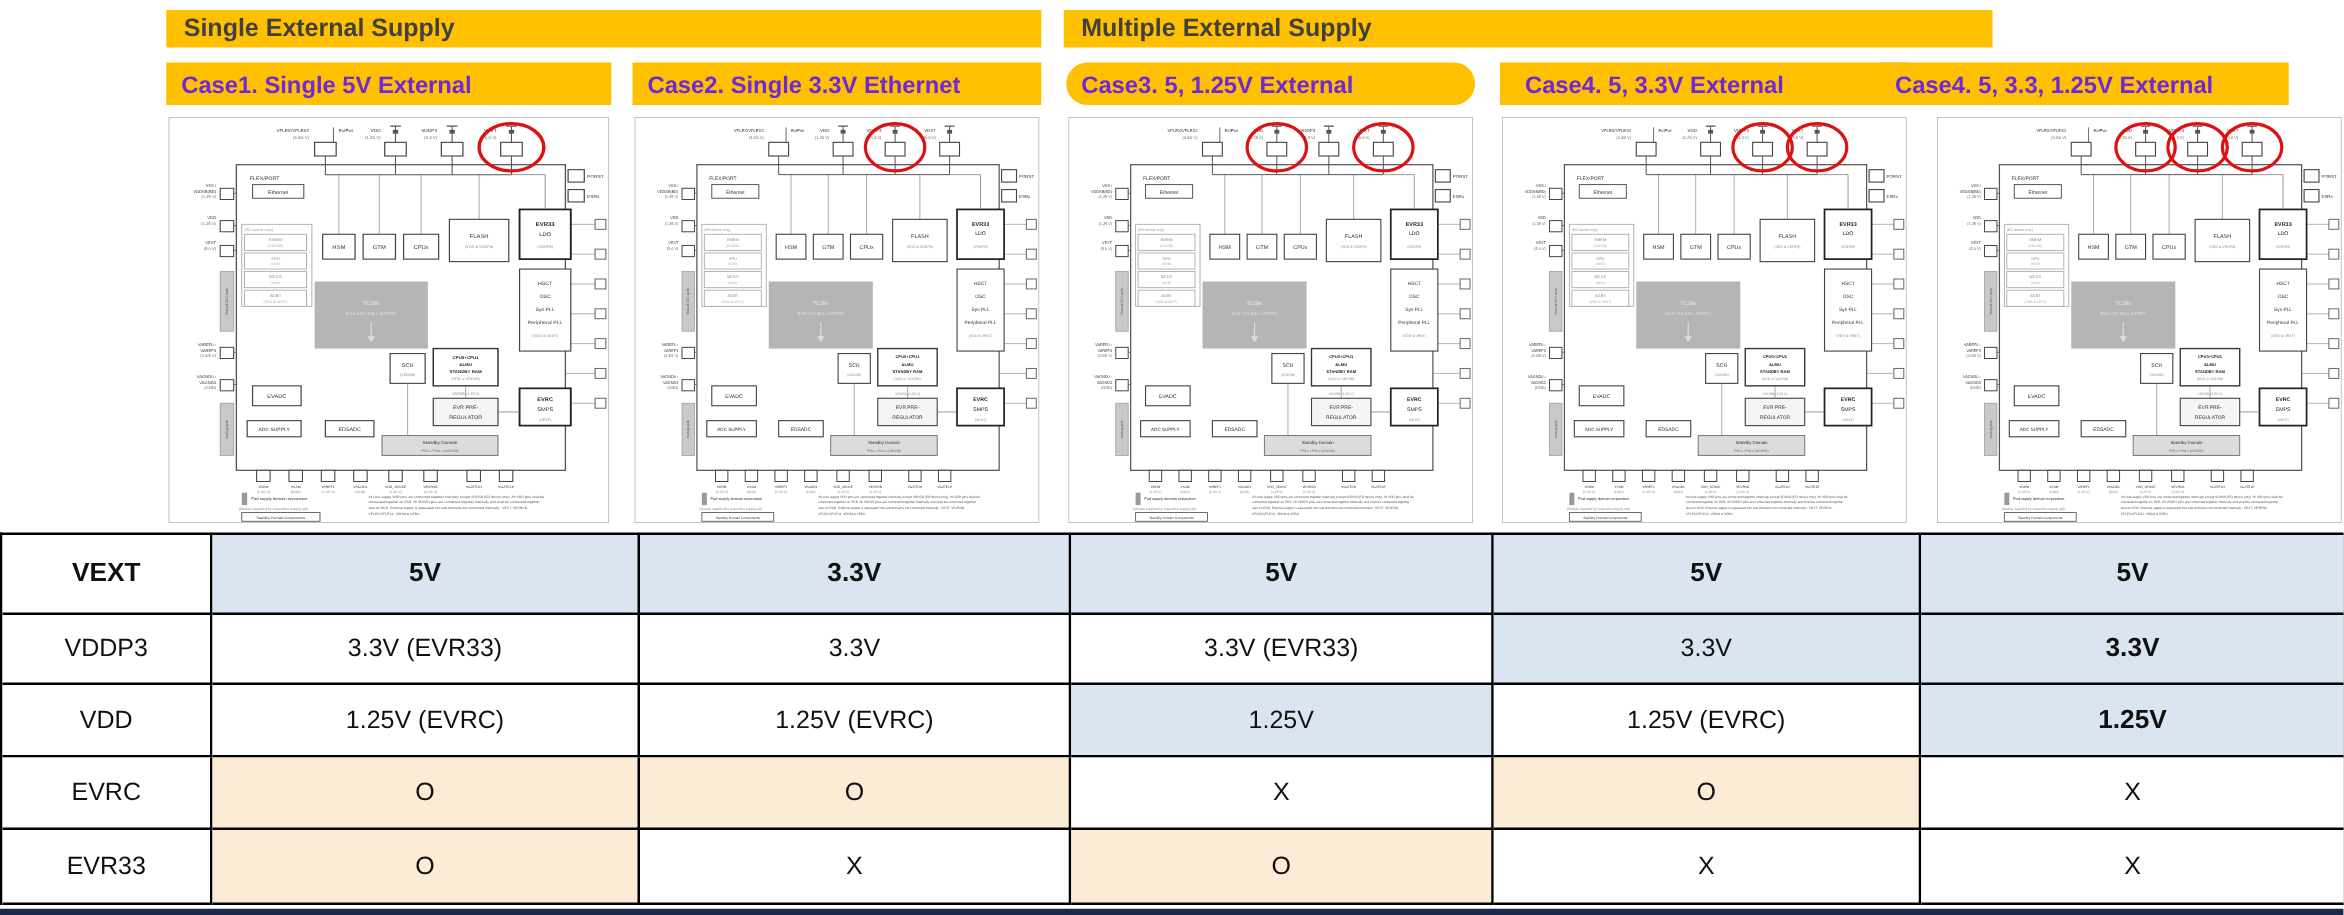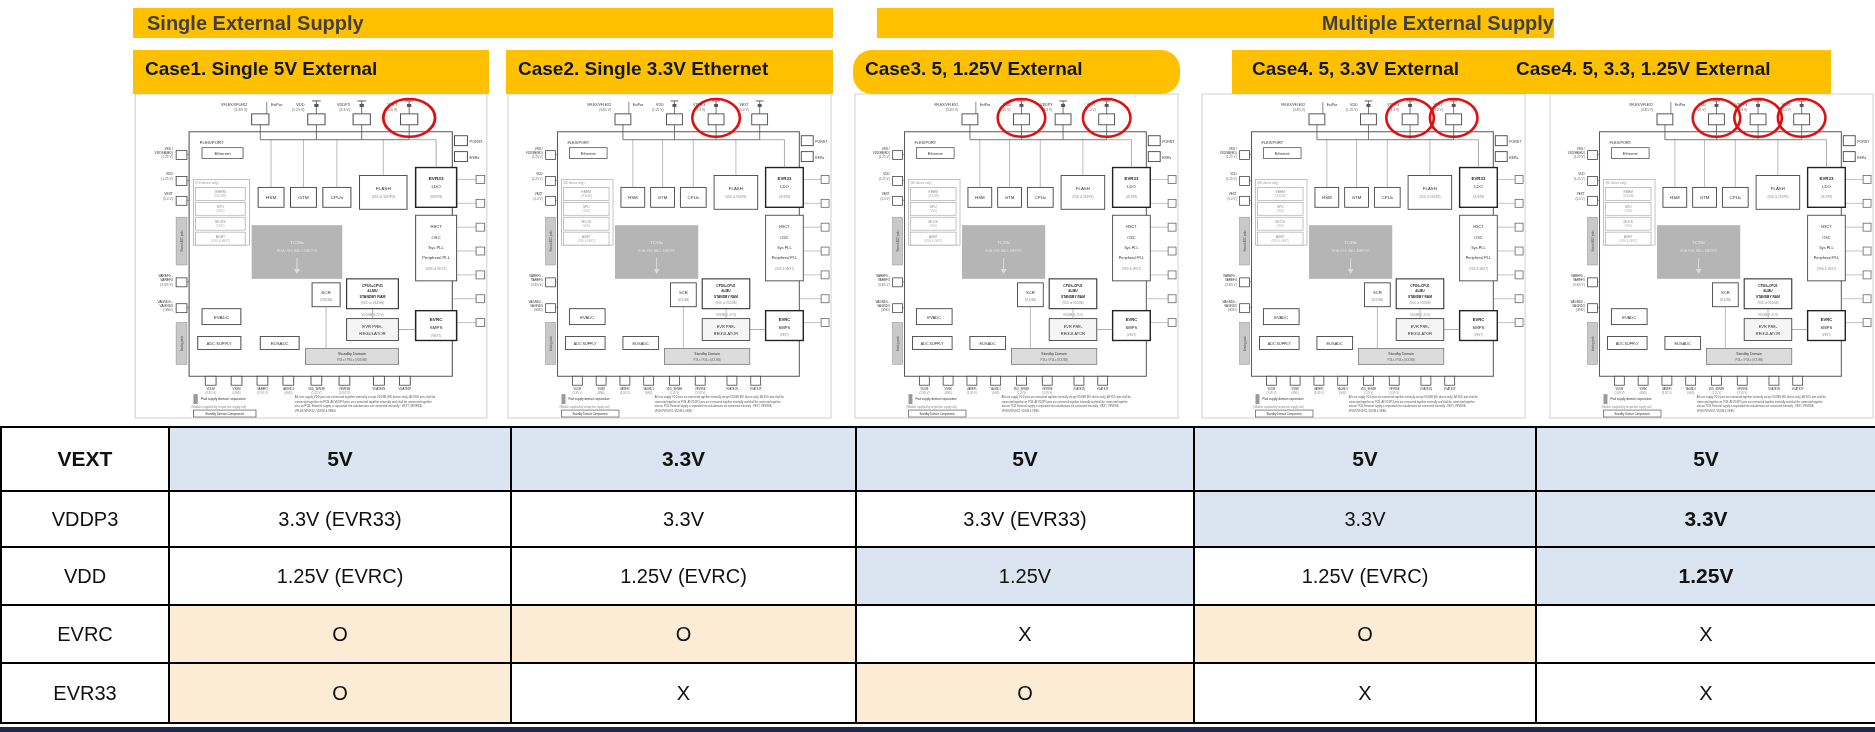--- a/index.html
+++ b/index.html
@@ -1,38 +1,38 @@
 <!DOCTYPE html>
 <html><head>
 <meta charset="utf-8">
 <style>
   html,body{margin:0;padding:0;background:#fff;}
   #page{position:relative;width:1875px;height:732px;background:#fff;overflow:hidden;
         font-family:"Liberation Sans",sans-serif;}
   .banner{position:absolute;top:8px;height:30px;background:#FFC000;color:#404040;
           font-size:20px;font-weight:bold;line-height:30px;padding-left:14px;box-sizing:border-box;}
-  .case-header{position:absolute;top:50px;height:44px;background:#FFC000;color:#0f172a;
+  .case-header{position:absolute;top:50px;height:34px;background:#FFC000;color:#6d28d9;
           font-size:19px;font-weight:bold;line-height:38px;padding-left:12px;box-sizing:border-box;white-space:nowrap;}
   .diagram-wrap{position:absolute;top:92px;height:328px;}
   .diagram-wrap svg{display:block;}
   #supply-table{position:absolute;left:0;top:426px;display:grid;
      grid-template-columns:168px 342px 345px 338px 342px 340px;
      grid-template-rows:64px 56px 58px 58px 60px;
      border-top:2px solid #000;border-left:2px solid #000;box-sizing:border-box;}
   .tcell{border-right:2px solid #000;border-bottom:2px solid #000;display:flex;
      align-items:center;justify-content:center;font-size:20px;color:#111;box-sizing:border-box;}
   .tcell.bold{font-weight:bold;font-size:21px;}
   #bottom-bar{position:absolute;left:0;top:727px;width:1875px;height:5px;}
 </style>
 </head>
 <body>
 
 <div id="page">
   <div class="banner" style="left:133px;width:700px;">Single External Supply</div>
-  <div class="banner" style="left:877px;width:677px;text-align:right;">Multiple External Supply</div>
+  <div class="banner" style="left:851px;width:743px;">Multiple External Supply</div>
 
   <div id="cases">
       <div>
        <div class="case-header" style="left:133px;width:356px;">Case1. Single 5V External</div>
        <div class="diagram-wrap" style="left:133px;width:356px;">
           <svg width="100%" height="328" viewBox="0 0 330 330" preserveAspectRatio="none">
             <rect x="2" y="2" width="326" height="326" fill="#fff" stroke="#c4c4c4" stroke-width="0.8"></rect>
             <rect x="52" y="40" width="244" height="246" fill="none" stroke="#555" stroke-width="1"></rect>
             <text x="106" y="14" font-size="3.4" fill="#333" text-anchor="end" font-family="Liberation Sans, sans-serif">VFLEX/VFLEX2</text>
             <text x="106" y="19" font-size="3.2" fill="#666" text-anchor="end" font-family="Liberation Sans, sans-serif">(3.3/5 V)</text>
@@ -590,21 +590,21 @@
             <text x="150" y="308" font-size="2.6" fill="#555" text-anchor="start" font-family="Liberation Sans, sans-serif">All core supply VDD pins are connected together internally except VDDSB (ED device only). All VDD pins shall be</text>
             <text x="150" y="312.6" font-size="2.6" fill="#555" text-anchor="start" font-family="Liberation Sans, sans-serif">connected together on PCB. All VDDP3 pins are connected together internally and shall be connected together</text>
             <text x="150" y="317.2" font-size="2.6" fill="#555" text-anchor="start" font-family="Liberation Sans, sans-serif">also on PCB. External supply is separated into sub-domains not connected internally : VEXT, VEVRSB,</text>
             <text x="150" y="321.8" font-size="2.6" fill="#555" text-anchor="start" font-family="Liberation Sans, sans-serif">VFLEX/VFLEX2, VDDM &amp; VEBU</text>
             <ellipse cx="170" cy="26" rx="24" ry="19" fill="none" stroke="#e01010" stroke-width="2.6"></ellipse>
             <ellipse cx="256" cy="26" rx="24" ry="19" fill="none" stroke="#e01010" stroke-width="2.6"></ellipse>
           </svg>
         </div>
      </div>
       <div>
-       <div class="case-header" style="left:1232px;width:327px;padding-left:20px;">Case4. 5, 3.3V External</div>
+       <div class="case-header" style="left:1200px;width:327px;padding-left:20px;">Case4. 5, 3.3V External</div>
        <div class="diagram-wrap" style="left:1200px;width:327px;">
           <svg width="100%" height="328" viewBox="0 0 330 330" preserveAspectRatio="none">
             <rect x="2" y="2" width="326" height="326" fill="#fff" stroke="#c4c4c4" stroke-width="0.8"></rect>
             <rect x="52" y="40" width="244" height="246" fill="none" stroke="#555" stroke-width="1"></rect>
             <text x="106" y="14" font-size="3.4" fill="#333" text-anchor="end" font-family="Liberation Sans, sans-serif">VFLEX/VFLEX2</text>
             <text x="106" y="19" font-size="3.2" fill="#666" text-anchor="end" font-family="Liberation Sans, sans-serif">(3.3/5 V)</text>
             <line x1="124" y1="10" x2="124" y2="22" stroke="#555" stroke-width="0.7"></line>
             <text x="128" y="14" font-size="3.4" fill="#333" text-anchor="start" font-family="Liberation Sans, sans-serif">ExtPwr</text>
             <rect x="110" y="22" width="16" height="11" fill="#fff" stroke="#444" stroke-width="0.9"></rect>
             <line x1="118" y1="33" x2="118" y2="48" stroke="#555" stroke-width="0.8"></line>

